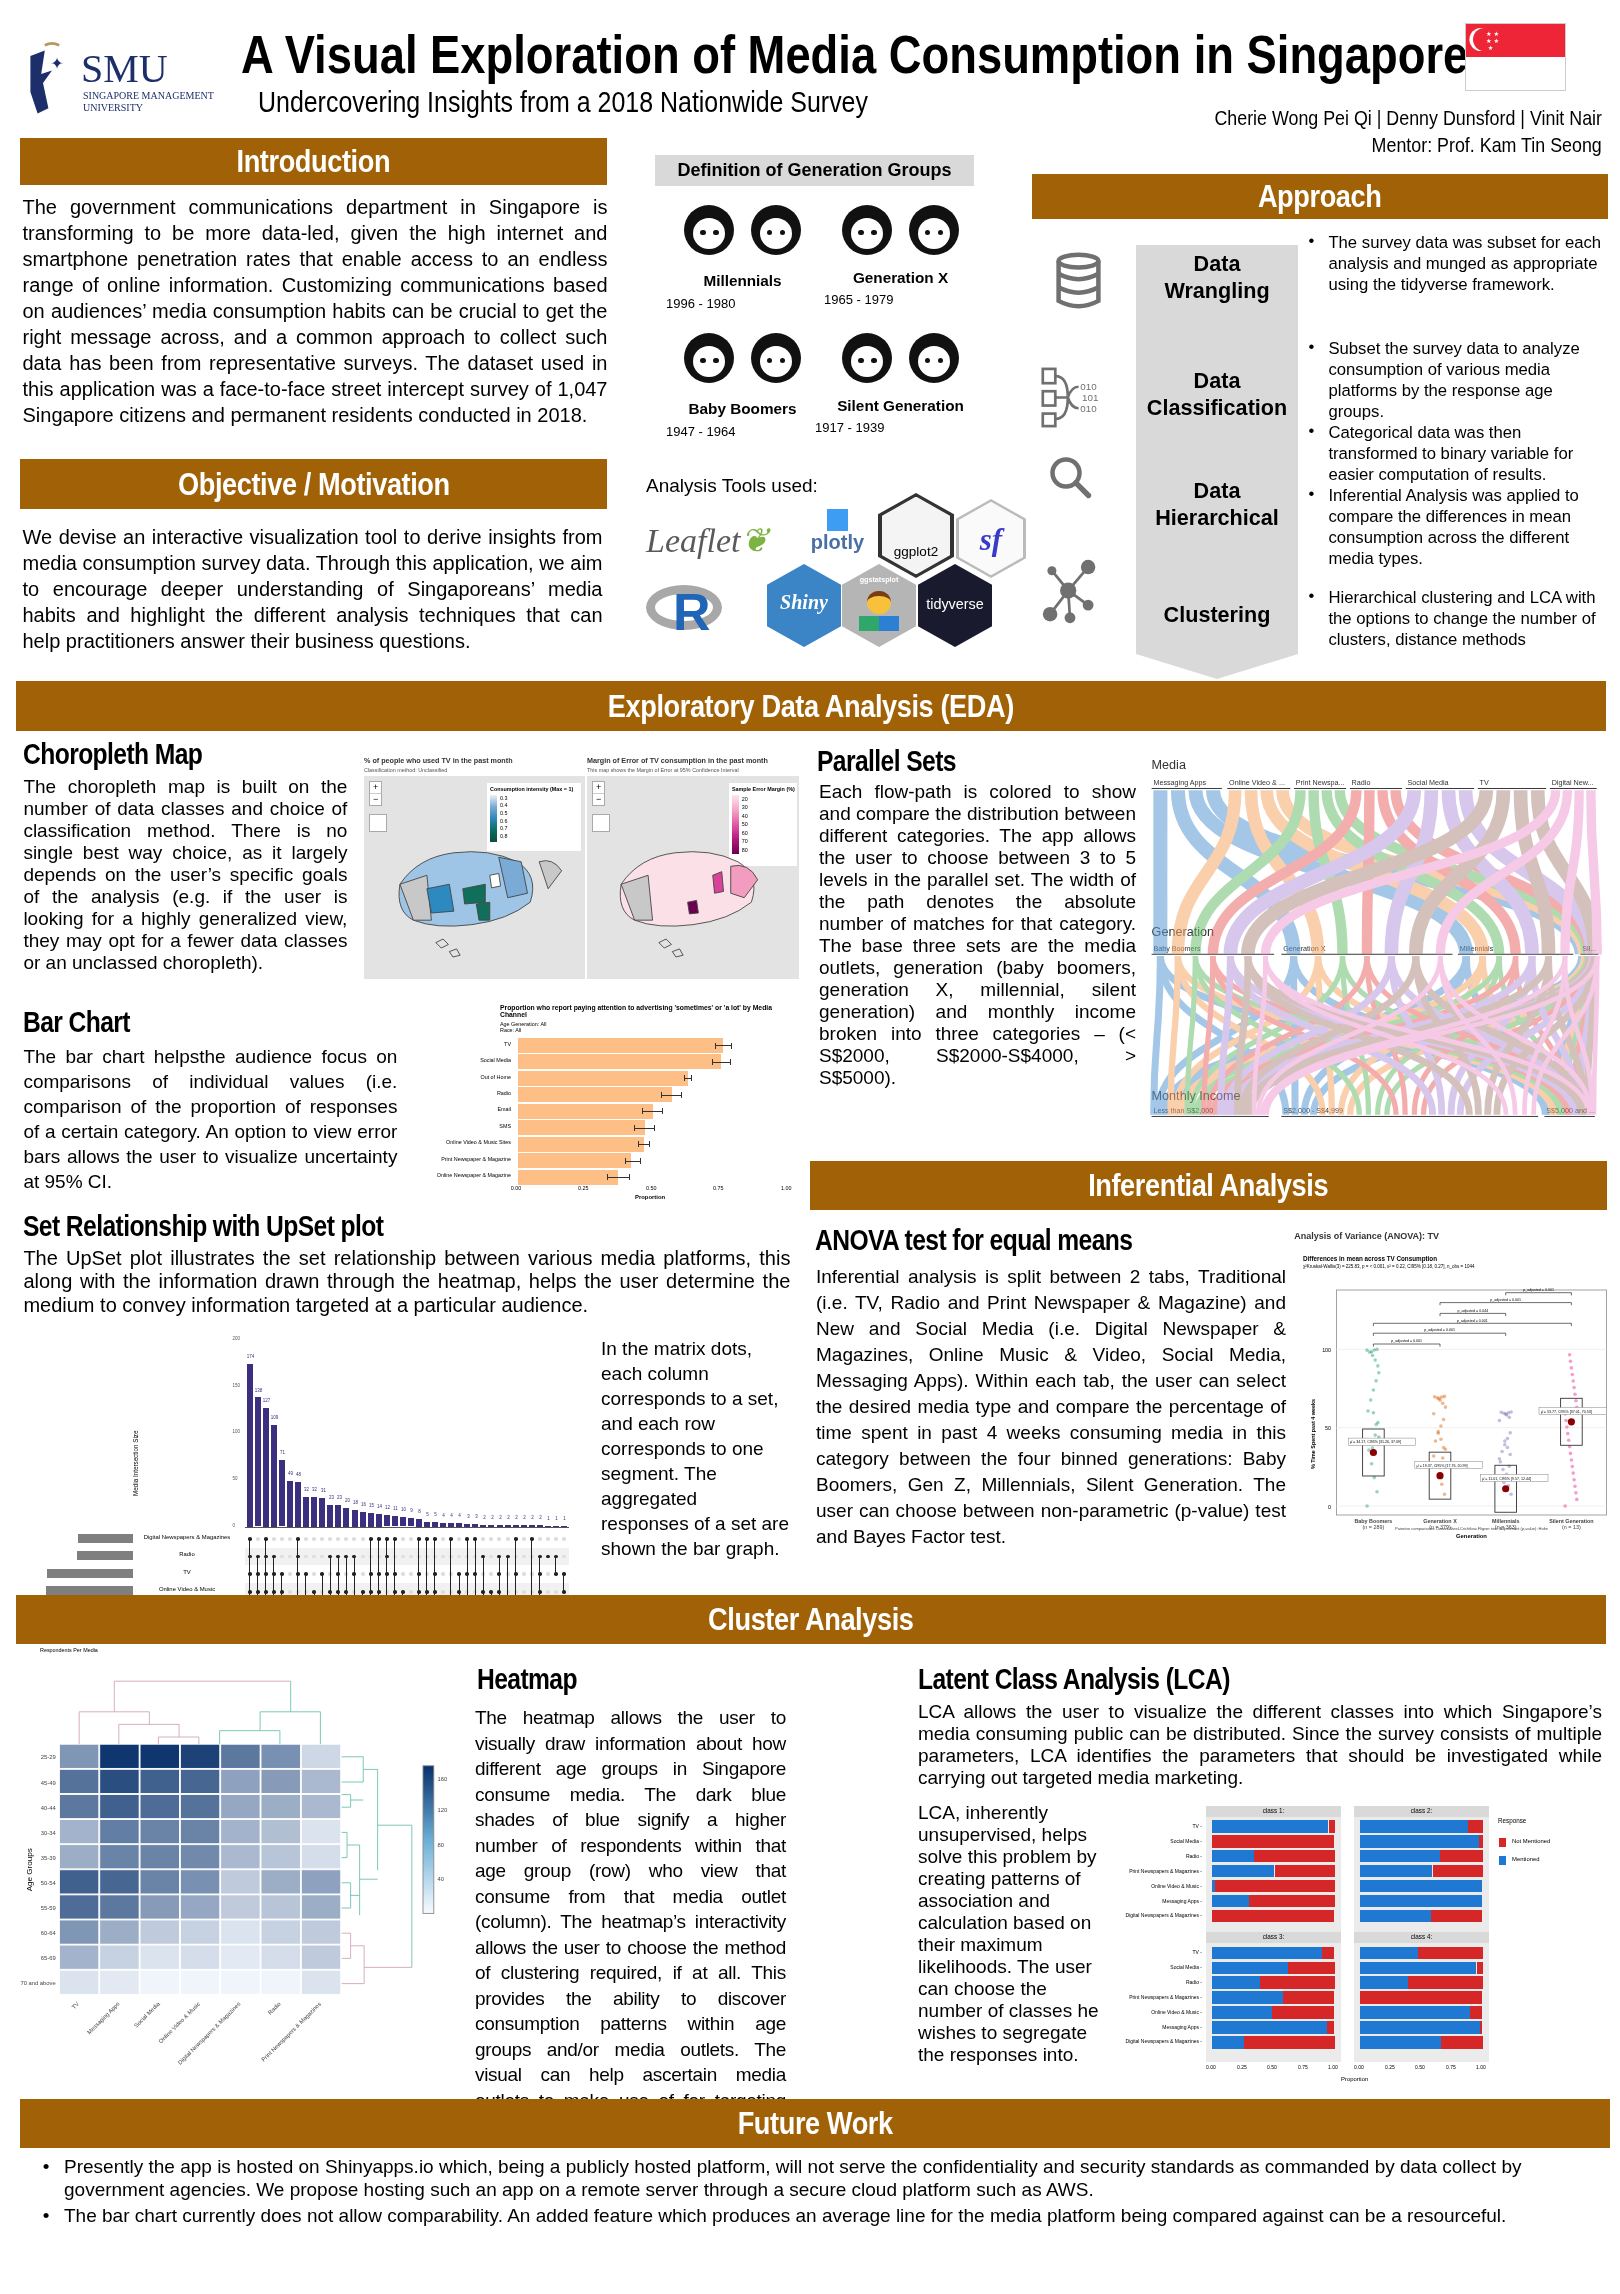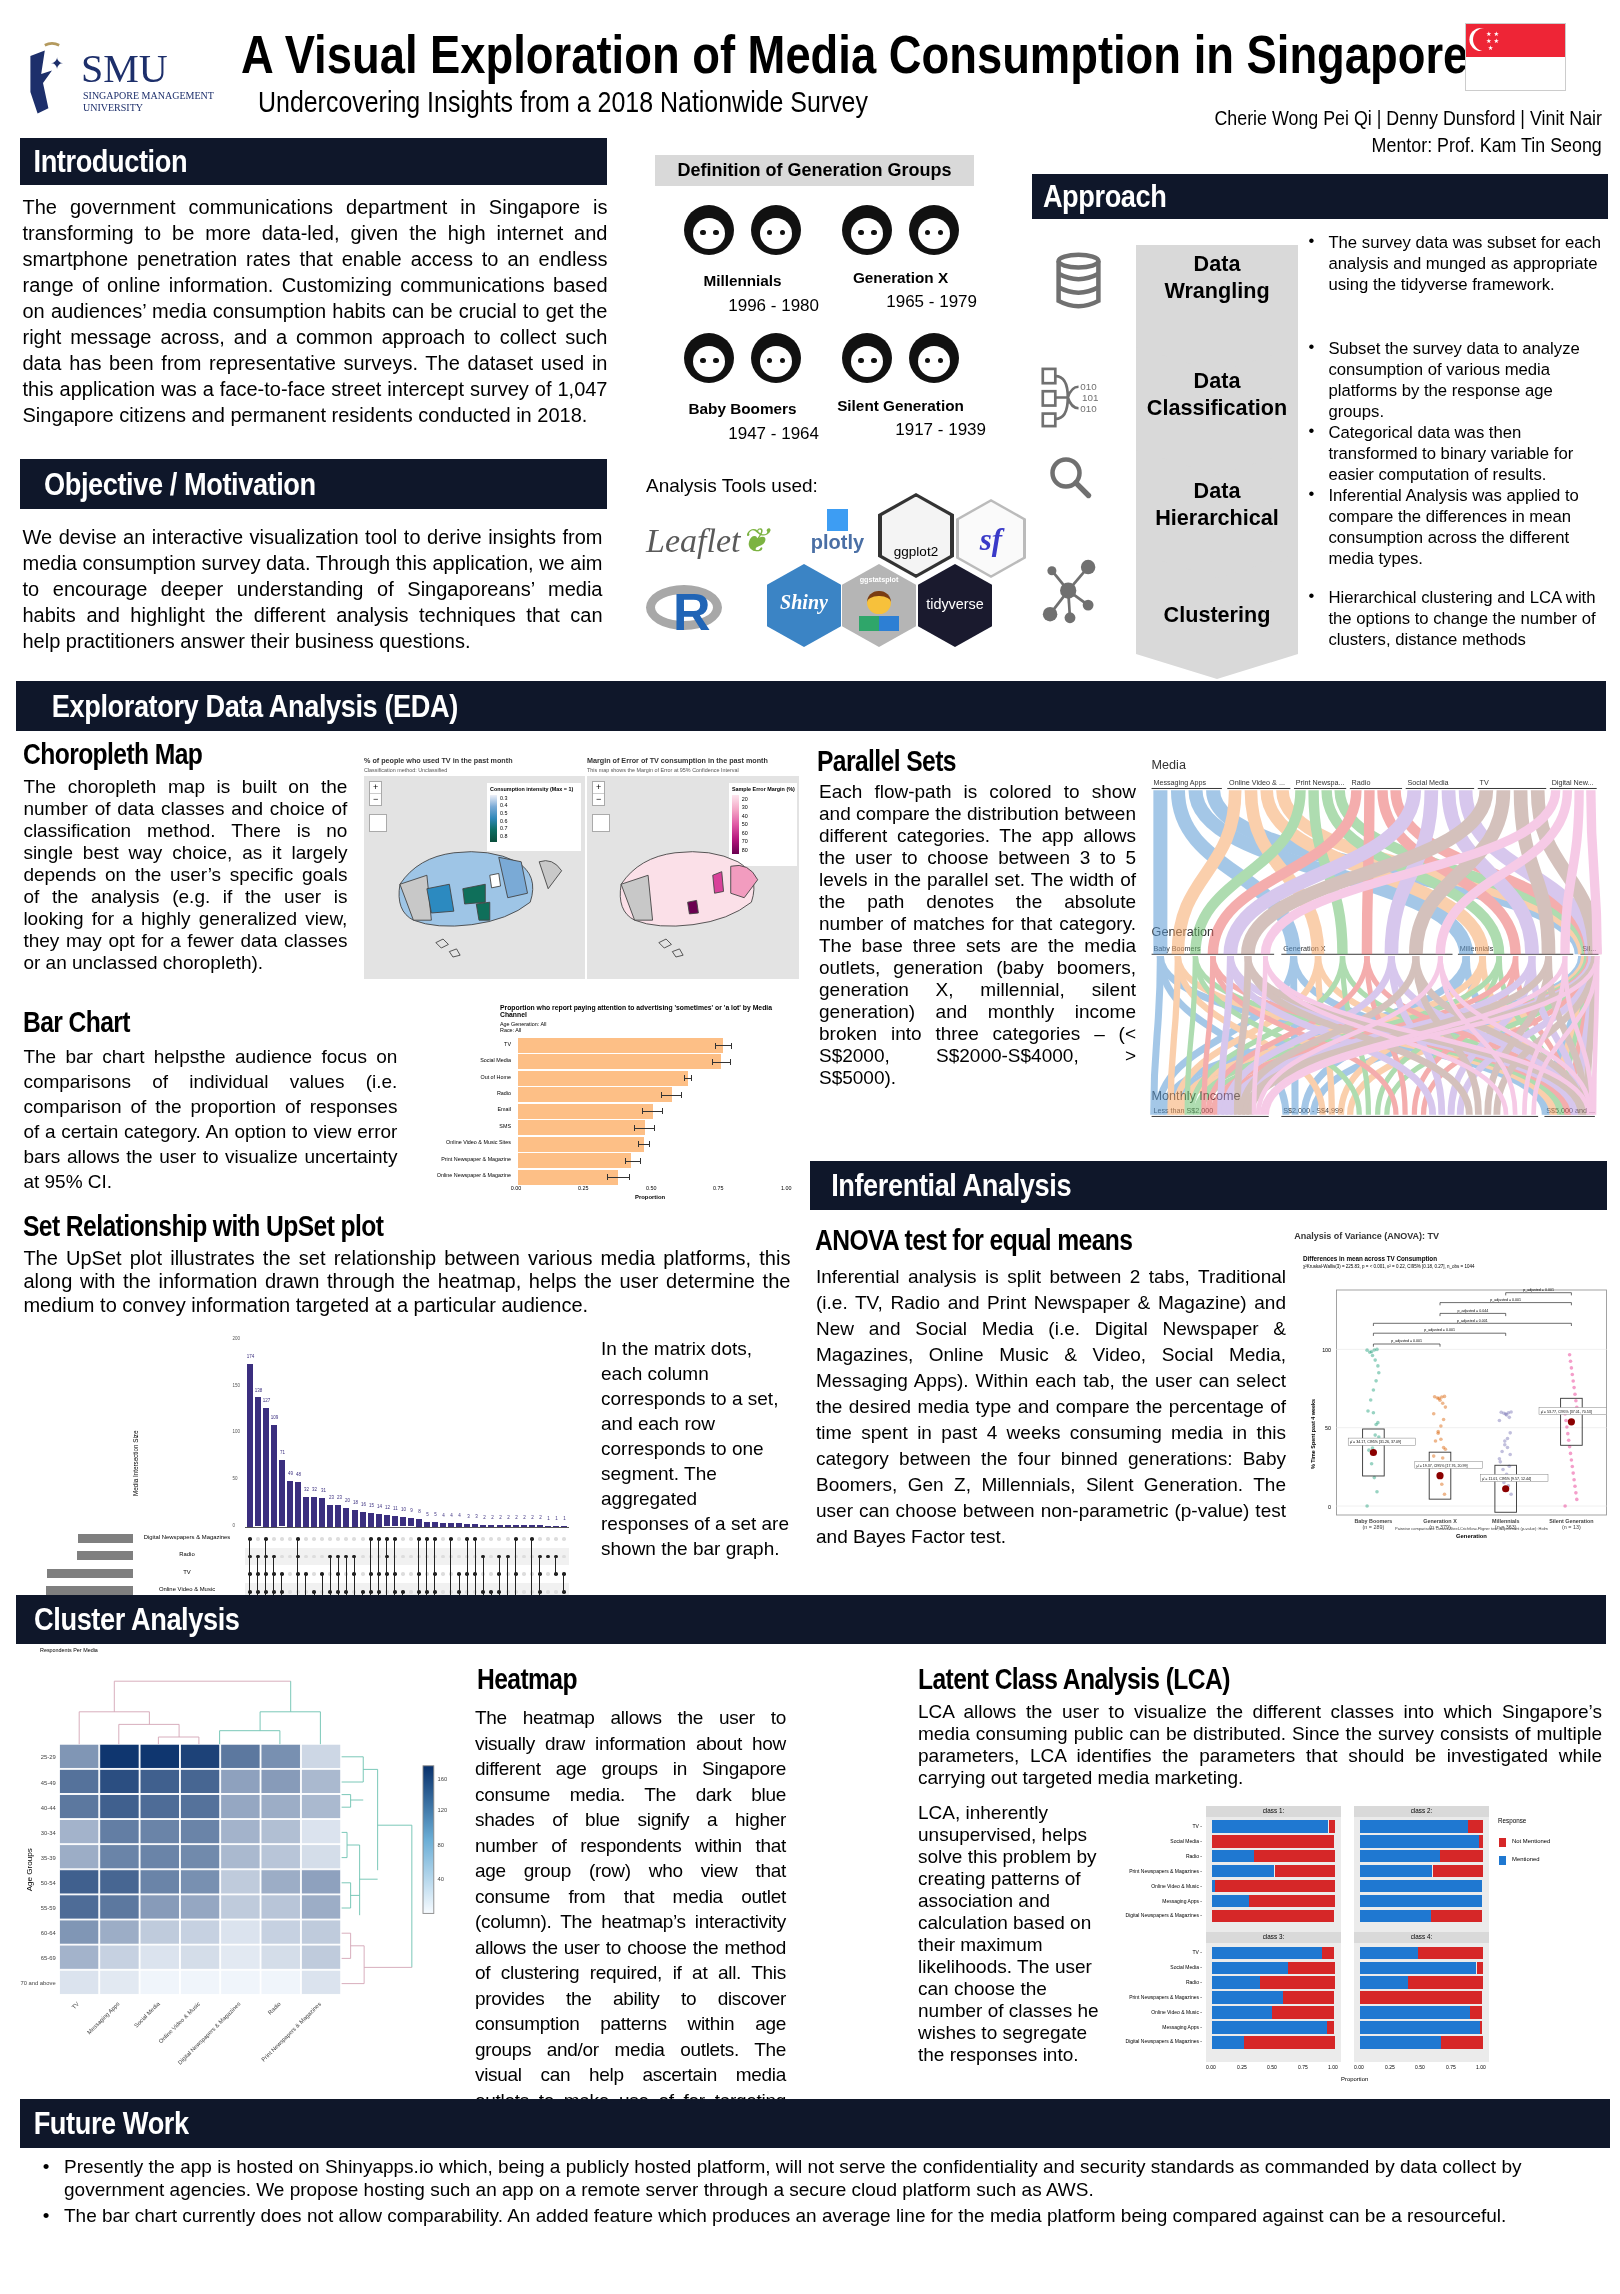--- a/index.html
+++ b/index.html
@@ -1,24 +1,24 @@
 <!DOCTYPE html>
 <html style="font-size:14.4px"><head>
 <meta charset="utf-8">
 <style>
 *{box-sizing:border-box;margin:0;padding:0}
 body{width:1620px;height:2294px;background:#fff;font-family:"Liberation Sans",sans-serif;color:#000;position:relative;overflow:hidden}
 .abs{position:absolute}
-.banner{position:absolute;background:#0f172a;color:#fff;font-family:"Liberation Sans",sans-serif;font-weight:bold;text-align:left;font-stretch:condensed;letter-spacing:-0.5px}
+.banner{position:absolute;background:#a16207;color:#fff;font-family:"Liberation Sans",sans-serif;font-weight:bold;text-align:center;font-stretch:condensed;letter-spacing:-0.5px}
 .body-text{font-size:20px;line-height:26px;text-align:justify}
 .h2{font-weight:bold;font-size:29px;letter-spacing:-0.7px;transform-origin:left;}
 .cond{transform:scaleX(0.85);transform-origin:left center;display:inline-block;white-space:nowrap}
 .condc{transform:scaleX(0.85);transform-origin:center center;display:inline-block;white-space:nowrap}
 .gen-label{font-weight:bold;font-size:15.3px;text-align:center}
-.gen-years{font-size:17px;text-align:right}
+.gen-years{font-size:13px;text-align:left}
 .face{width:50px;height:50px;border-radius:50%;background:#111;position:relative;display:inline-block}
 .face::before{content:"";position:absolute;left:9px;top:12.6px;width:32px;height:31px;border-radius:50%;background:#fff}
 .face i{position:absolute;width:5.4px;height:5.4px;border-radius:50%;background:#111;top:25px}
 .chev{position:absolute;left:1136px;width:162px;background:#d9d9d9;clip-path:polygon(0 0,50% 25px,100% 0,100% calc(100% - 25px),50% 100%,0 calc(100% - 25px))}
 .chev.first{clip-path:polygon(0 0,100% 0,100% calc(100% - 25px),50% 100%,0 calc(100% - 25px))}
 .chev-label{position:absolute;left:1136px;width:162px;text-align:center;font-weight:bold;font-size:21.6px;line-height:27px}
 .app-bul{position:absolute;left:1305px;width:306px;font-size:16.7px;line-height:21px}
 .app-bul li{list-style:none;position:relative;padding-left:23.4px}
 .app-bul li::before{content:"•";position:absolute;left:3.6px;top:-1.8px}
 .fw li{list-style:none;position:relative;padding-left:32px;font-size:19px;line-height:23.4px;margin-bottom:1.8px}

